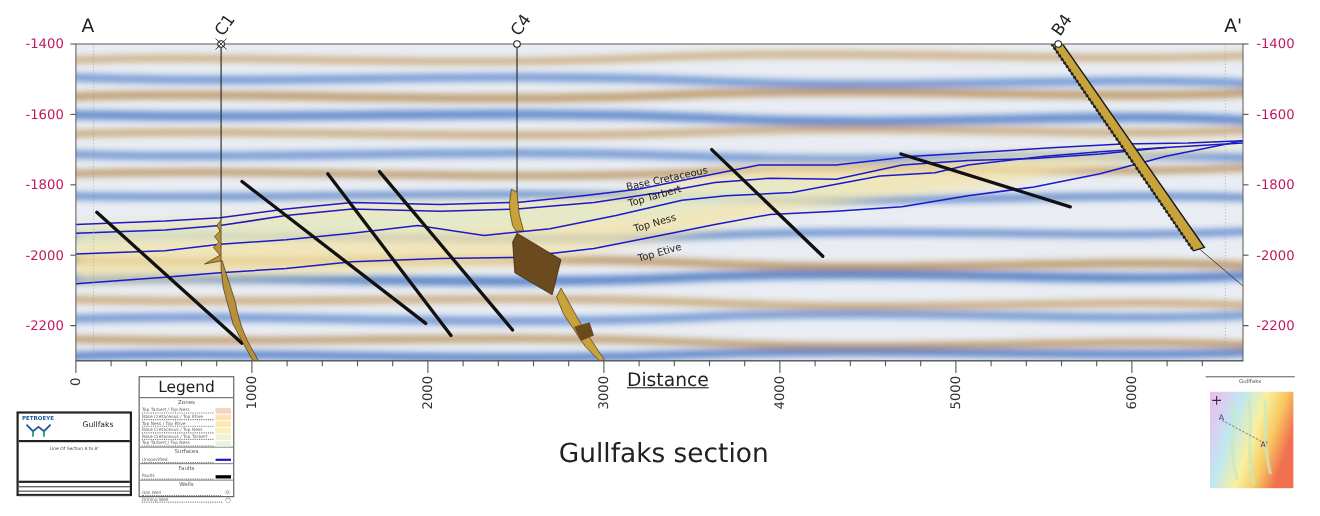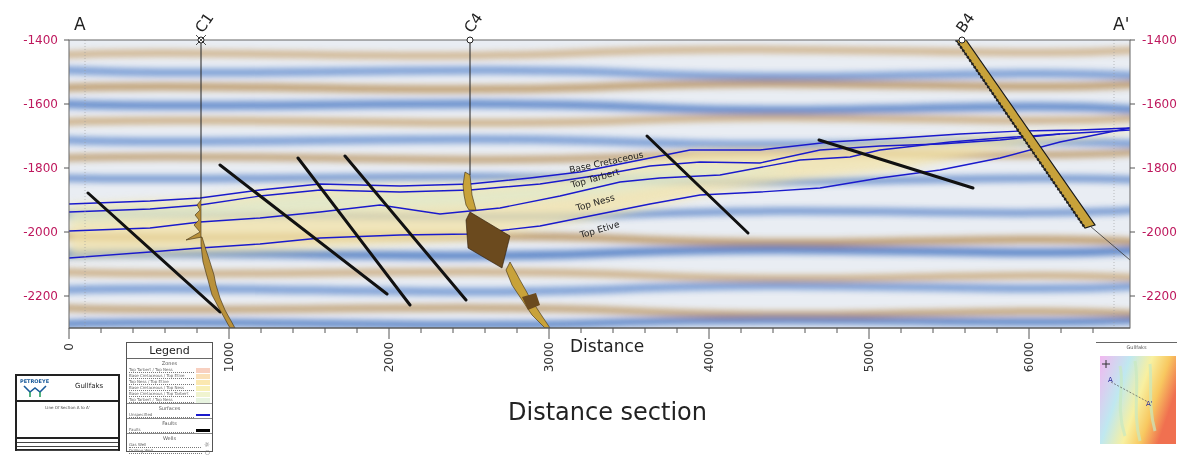--- a/index.html
+++ b/index.html
@@ -7,21 +7,21 @@
   .abs{position:absolute;}
   .end-label{font-size:17px;color:#222;}
   .well-label{font-size:15px;color:#222;transform-origin:left bottom;transform:rotate(-55deg);white-space:nowrap;}
   .ytick-label{font-size:12px;color:#be185d;width:50px;}
   .ytick-left{text-align:right;}
   .xtick-label{font-size:12px;color:#333;transform-origin:center center;transform:rotate(-90deg);width:40px;text-align:center;}
   .axis-title{font-size:17px;color:#222;}
   .section-title{font-size:24px;color:#222;}
   .titleblock{border:2px solid #222;background:#fff;}
   .legend{border:1px solid #555;background:#fff;}
-  .legend-title{font-size:11px;text-align:center;border-bottom:1px solid #666;padding:1px 0;}
+  .legend-title{font-size:14px;text-align:center;border-bottom:1px solid #666;padding:1px 0;}
   .legend-sec{font-size:5px;text-align:center;color:#555;padding:1px 0;}
   .legend-row{font-size:4px;color:#666;height:6px;display:flex;align-items:center;padding:0 2px;}
   .legend-row .lbl{flex:1;white-space:nowrap;overflow:hidden;border-bottom:1px dotted #777;}
   .legend-row .sw{width:14px;height:5px;margin-left:2px;}
   .legend-div{border-top:1px solid #888;}
   .map-title{font-size:5px;color:#555;text-align:center;}
 </style>
 </head>
 <body>
 
@@ -187,23 +187,23 @@
 </svg>
 
 <div class="abs xtick-label" style="left:49px;top:340px;">0</div>
 <div class="abs xtick-label" style="left:209px;top:350px;">1000</div>
 <div class="abs xtick-label" style="left:369px;top:350px;">2000</div>
 <div class="abs xtick-label" style="left:529px;top:350px;">3000</div>
 <div class="abs xtick-label" style="left:689px;top:350px;">4000</div>
 <div class="abs xtick-label" style="left:849px;top:350px;">5000</div>
 <div class="abs xtick-label" style="left:1009px;top:350px;">6000</div>
 
-<div class="abs axis-title" style="left:570px;top:336px;">Distance</div>
-
-<div class="abs section-title" style="left:508px;top:398px;">Distance section</div>
+<div class="abs axis-title" style="left:570px;top:336px;text-decoration:underline;">Distance</div>
+
+<div class="abs section-title" style="left:508px;top:398px;">Gullfaks section</div>
 
 <div class="abs titleblock" style="left:15px;top:374px;width:101px;height:73px;">
   <div style="height:24px;border-bottom:2px solid #222;position:relative;">
     <div class="abs" style="left:3px;top:2px;font-size:5px;font-weight:bold;color:#1a5a9a;">PETROEYE</div>
     <svg class="abs" style="left:5px;top:8px;" width="26" height="14">
       <path d="M2 2 L8 8 L13 4 L18 8 L24 2" stroke="#1a5a9a" stroke-width="1.6" fill="none"></path>
       <path d="M8 8 L8 13 M18 8 L18 13" stroke="#2aa060" stroke-width="1.6"></path>
     </svg>
     <div class="abs" style="left:58px;top:6px;font-size:7px;color:#222;">Gullfaks</div>
   </div>

